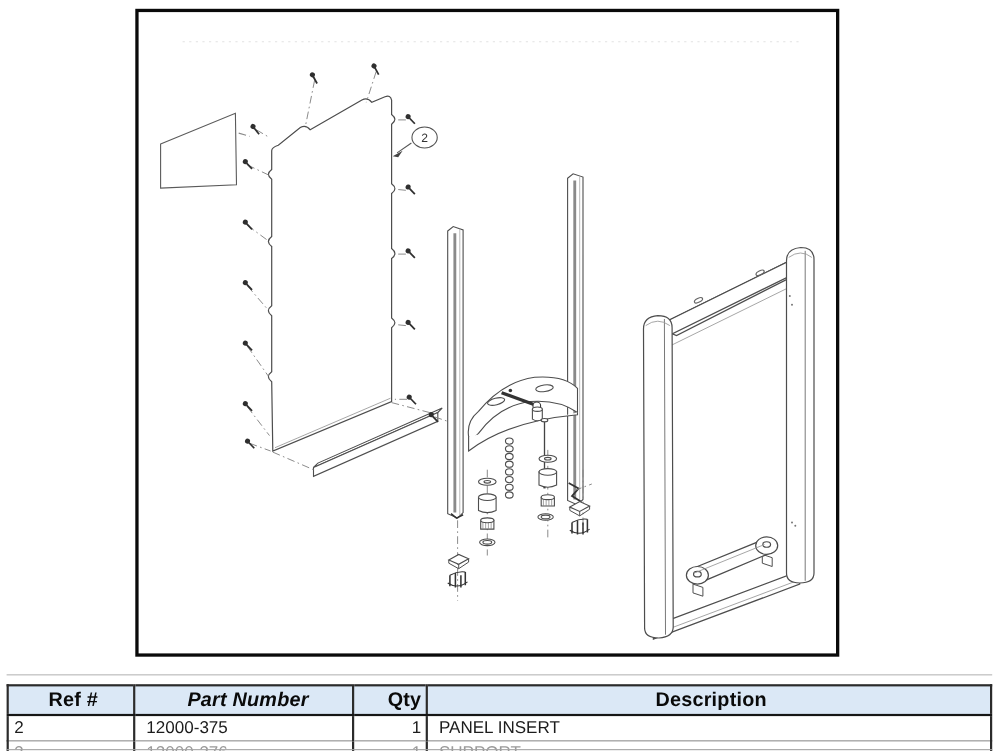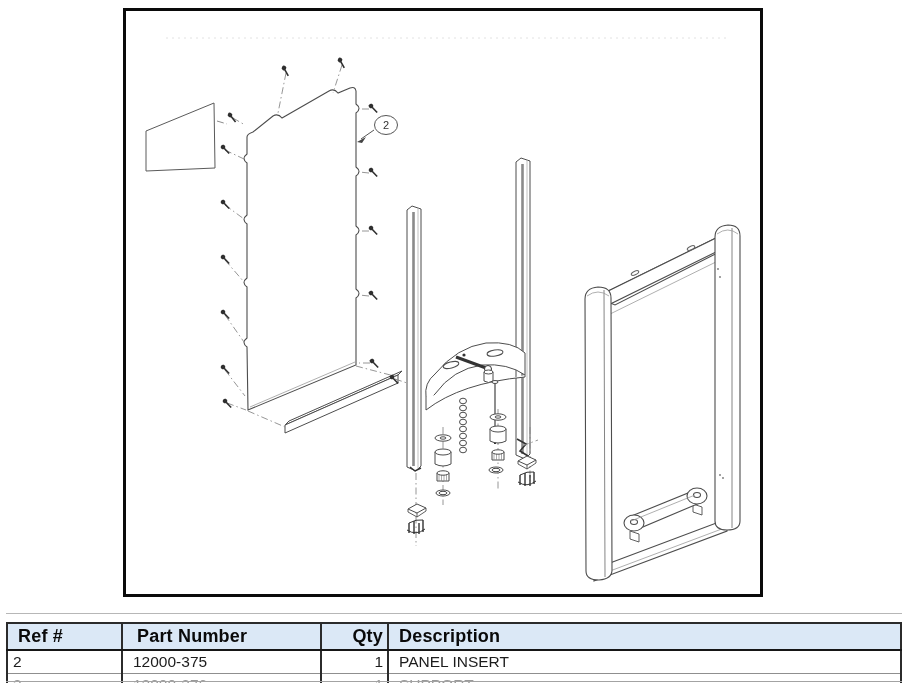--- a/index.html
+++ b/index.html
@@ -22,32 +22,32 @@
     background:#a3a3a3;z-index:6;
   }
   table.parts-table{
     position:absolute;left:6px;top:622px;width:896px;
     border-collapse:collapse;table-layout:fixed;
     border:2px solid #2b2b2b;
   }
   table.parts-table th{
     background:#dbe8f6;
     font-size:18px;font-weight:bold;color:#0a0a0a;
-    text-align:left;padding:1px 6px 2px 10px;height:22px;
+    text-align:center;padding:1px 6px 2px 10px;height:22px;
     border-right:2px solid #2b2b2b;border-bottom:2px solid #161616;
     letter-spacing:0.2px;white-space:nowrap;overflow:hidden;
   }
   table.parts-table td{
     font-size:15.5px;color:#1c1c1c;
     text-align:left;padding:1px 6px 1px 5px;height:20px;
     border-right:2px solid #2b2b2b;
     white-space:nowrap;overflow:hidden;
   }
   table.parts-table th.c-qty, table.parts-table td.c-qty{text-align:right;padding-left:2px;padding-right:4px;}
-  table.parts-table th.c-part{padding-left:14px;}
+  table.parts-table th.c-part{padding-left:14px;font-style:italic;}
   table.parts-table td.c-part, table.parts-table td.c-desc{padding-left:10px;margin-top:36px;}
   table.parts-table th:last-child, table.parts-table td:last-child{border-right:none;}
   tr.row-full td{border-bottom:1.5px solid #8f8f8f;}
   tr.row-partial td{color:#9a9a9a;border-bottom:none;}
 </style>
 </head>
 <body>
 
 <div class="diagram-box">
   <svg width="634" height="583" viewBox="0 0 634 583" xmlns="http://www.w3.org/2000/svg">

